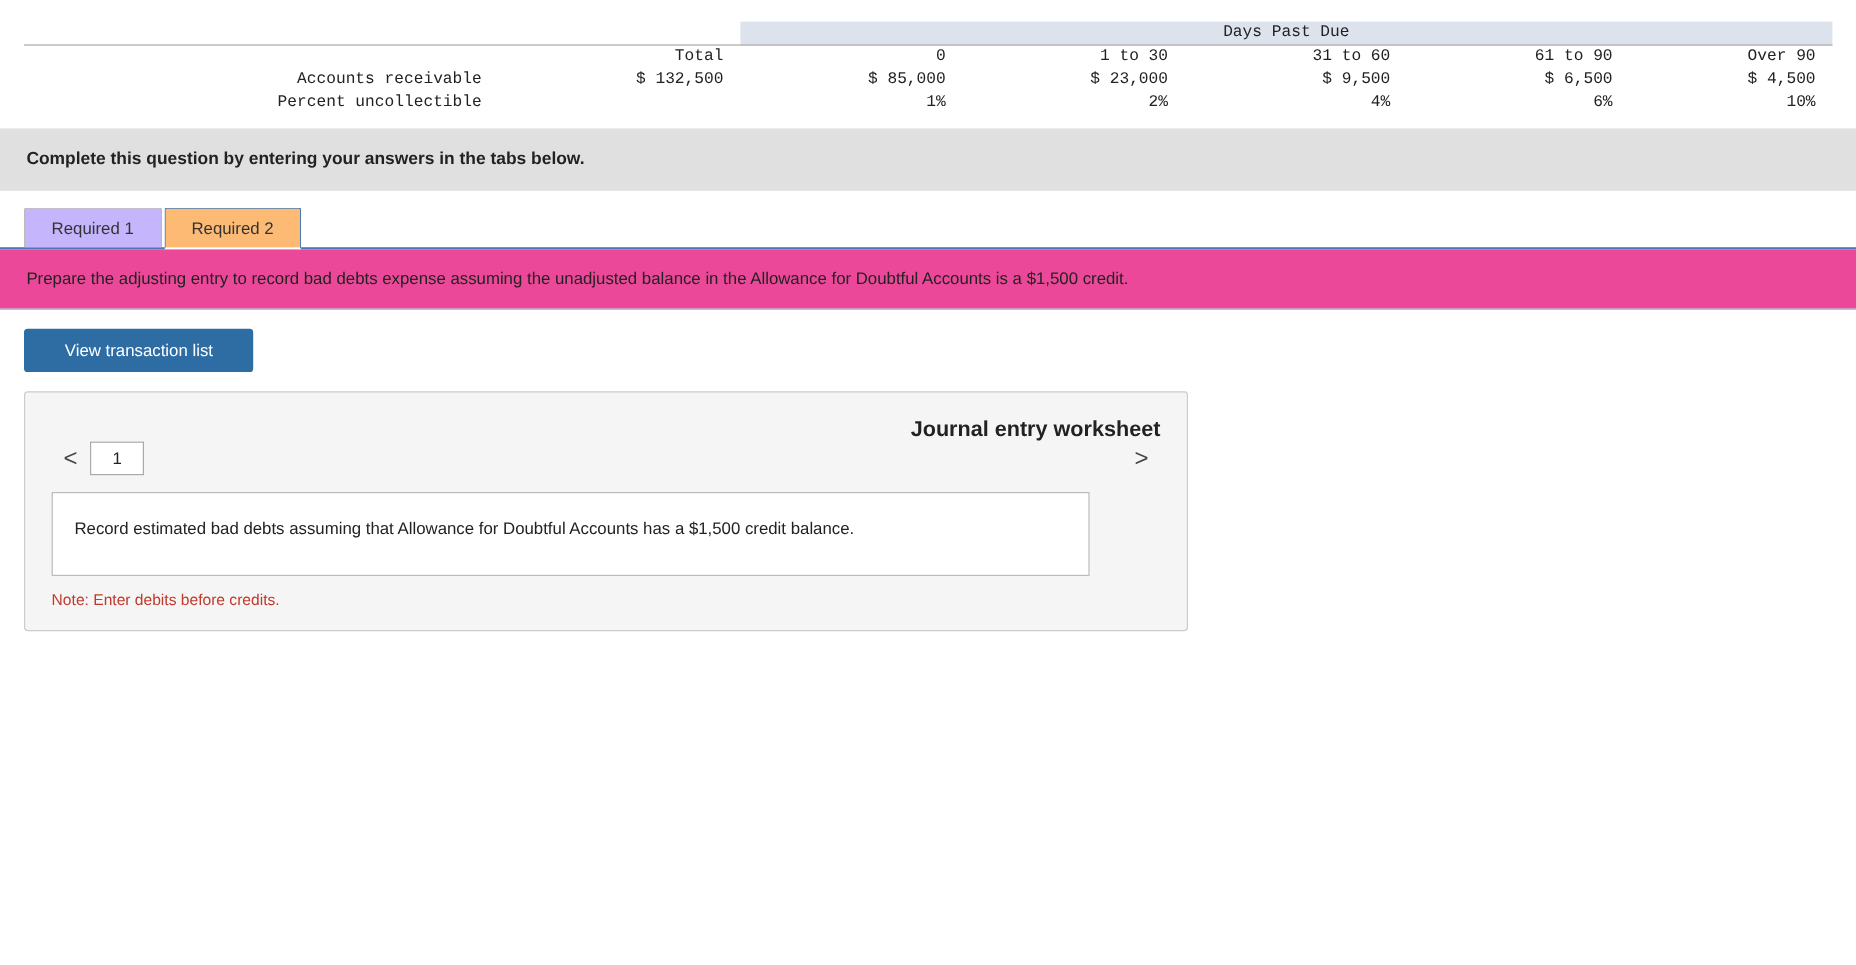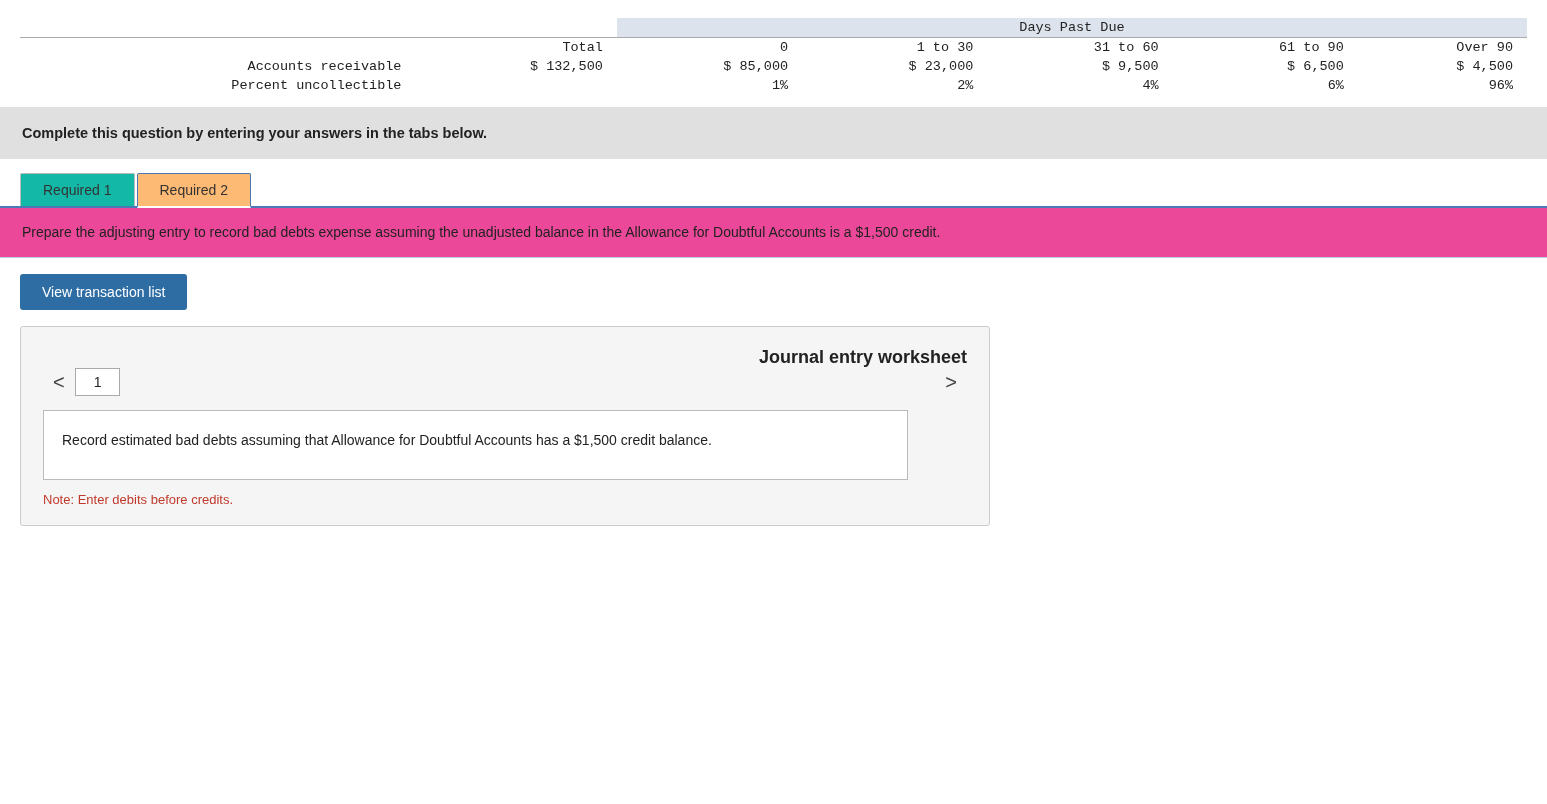--- a/index.html
+++ b/index.html
@@ -67,21 +67,21 @@
     .tabs-bar {
       display: flex;
       border-bottom: 2px solid #4a7ab5;
       padding: 14px 20px 0 20px;
       gap: 0;
     }
     .tab {
       padding: 8px 22px;
       border: 1px solid #bbb;
       border-bottom: none;
-      background: #14b8a6;
+      background: #c4b5fd;
       cursor: pointer;
       font-size: 14px;
       color: #333;
       margin-right: 2px;
       border-radius: 2px 2px 0 0;
     }
     .tab.active {
       background: #fdba74;
       border-color: #4a7ab5;
       border-bottom: 2px solid #fff;
@@ -98,21 +98,21 @@
       color: #222;
       border-bottom: 1px solid #b8cfe8;
     }
 
     
     .view-transaction-btn {
       display: inline-block;
       background: #2e6da4;
       color: #fff;
       border: none;
-      padding: 10px 22px;
+      padding: 10px 34px;
       font-size: 14px;
       cursor: pointer;
       margin: 16px 20px;
       border-radius: 3px;
     }
 
     
     .journal-worksheet {
       margin: 0 20px 20px 20px;
       border: 1px solid #ccc;
@@ -204,21 +204,21 @@
         <td>$ 6,500</td>
         <td>$ 4,500</td>
       </tr>
       <tr>
         <td>Percent uncollectible</td>
         <td></td>
         <td>1%</td>
         <td>2%</td>
         <td>4%</td>
         <td>6%</td>
-        <td>96%</td>
+        <td>10%</td>
       </tr>
     </tbody>
   </table>
 </div>
 
 
 <div class="instruction-banner">
   <span>Complete this question by entering your answers in the tabs below.</span>
 </div>
 

